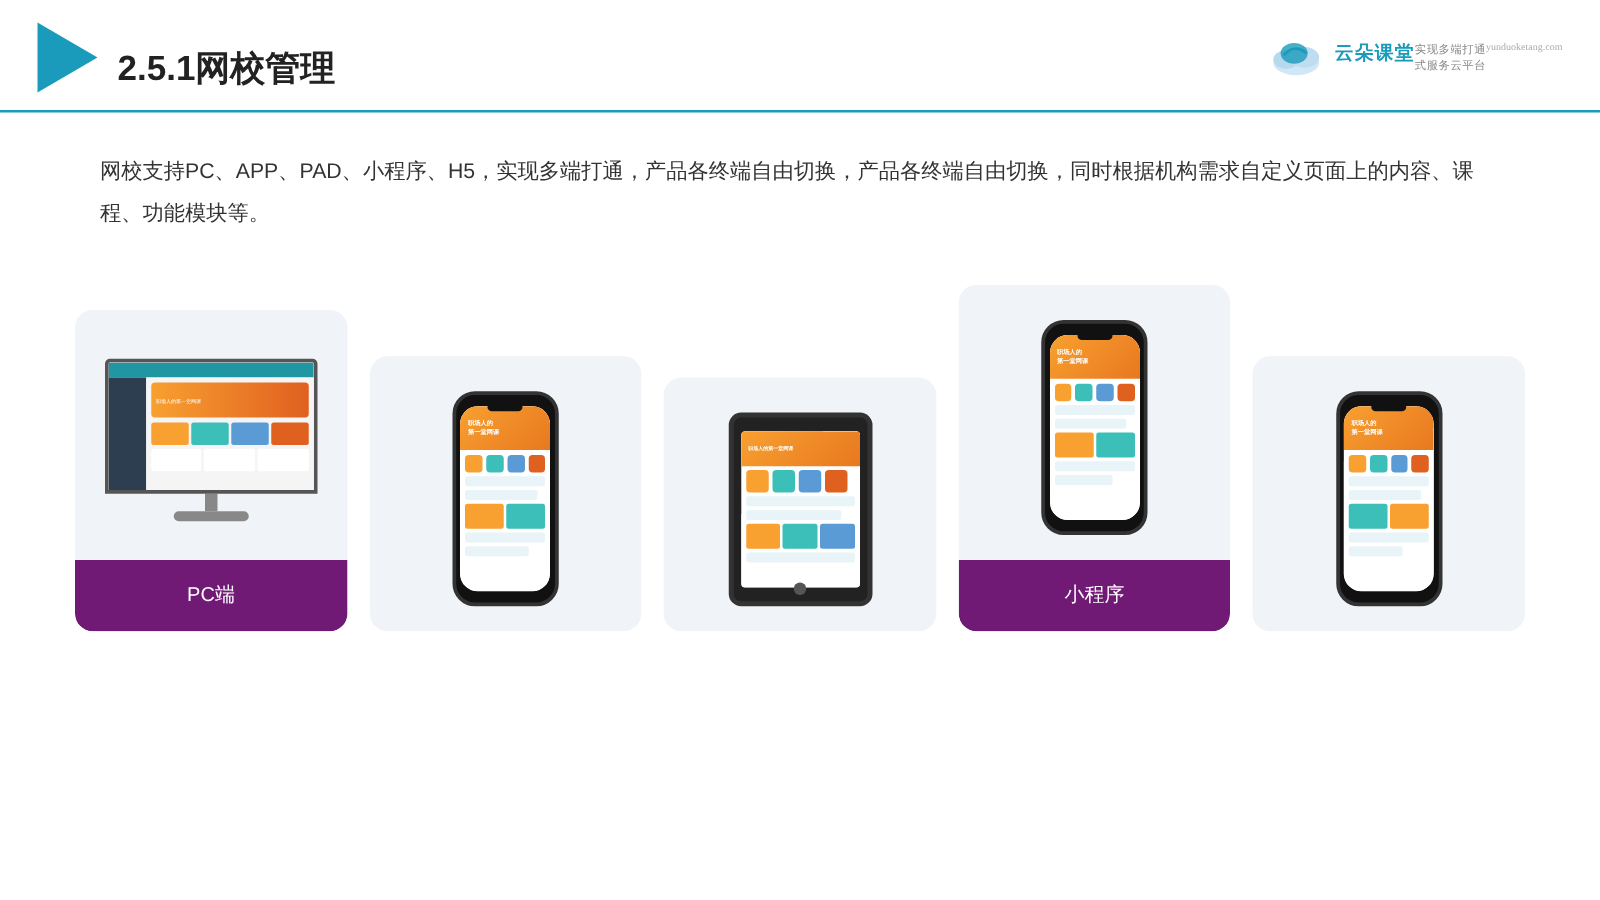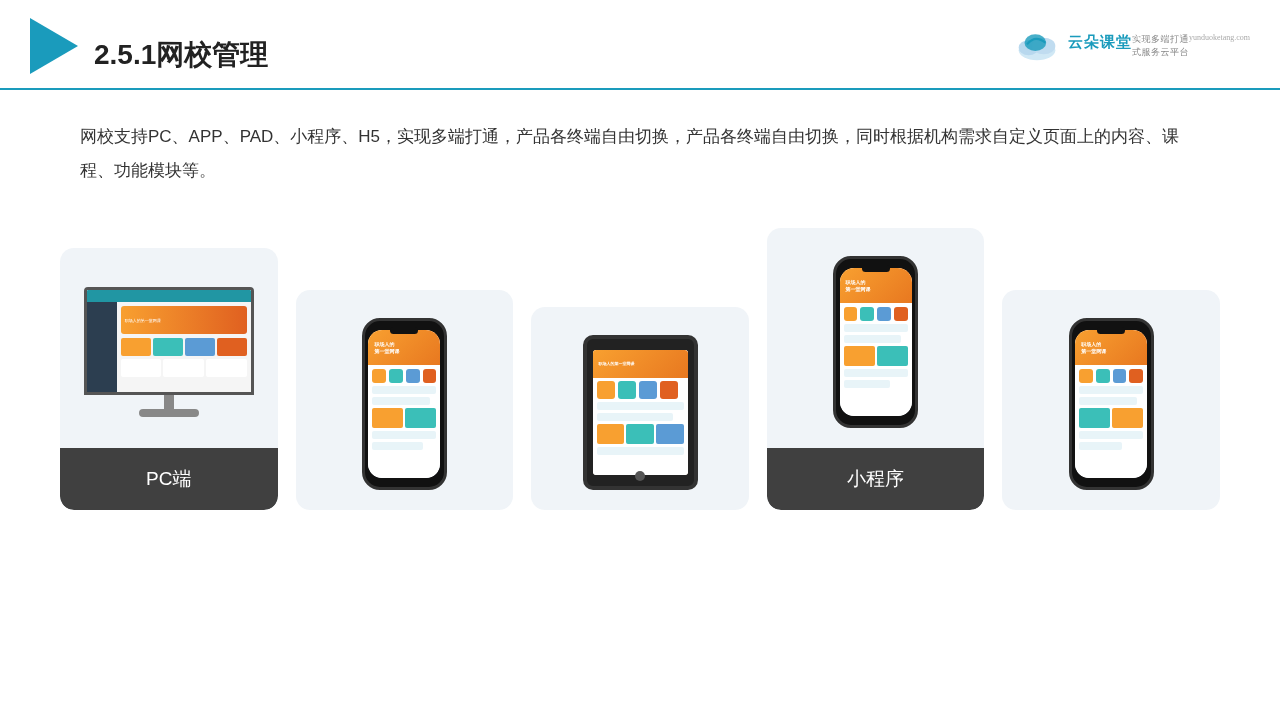--- a/index.html
+++ b/index.html
@@ -105,24 +105,24 @@
       width: 100%;
       display: flex;
       justify-content: center;
       align-items: center;
       padding: 28px 16px 20px 16px;
       min-height: 200px;
     }
 
     .card-label {
       width: 100%;
-      background: #404040;
+      background: #701a75;
       color: #fff;
       text-align: center;
-      font-size: 19px;
+      font-size: 16px;
       padding: 18px 0;
       border-radius: 0 0 14px 14px;
     }
 
     
     .monitor-mock {
       display: flex;
       flex-direction: column;
       align-items: center;
     }

